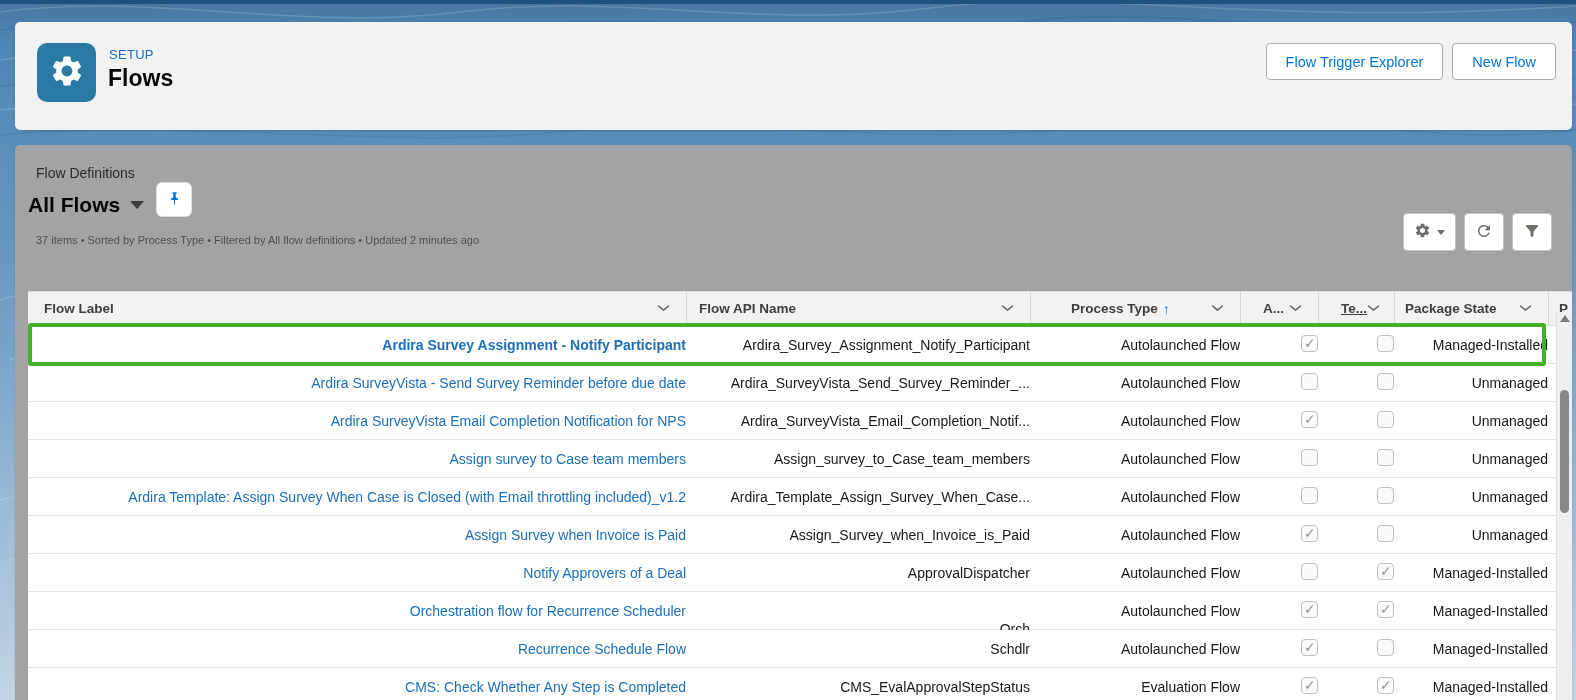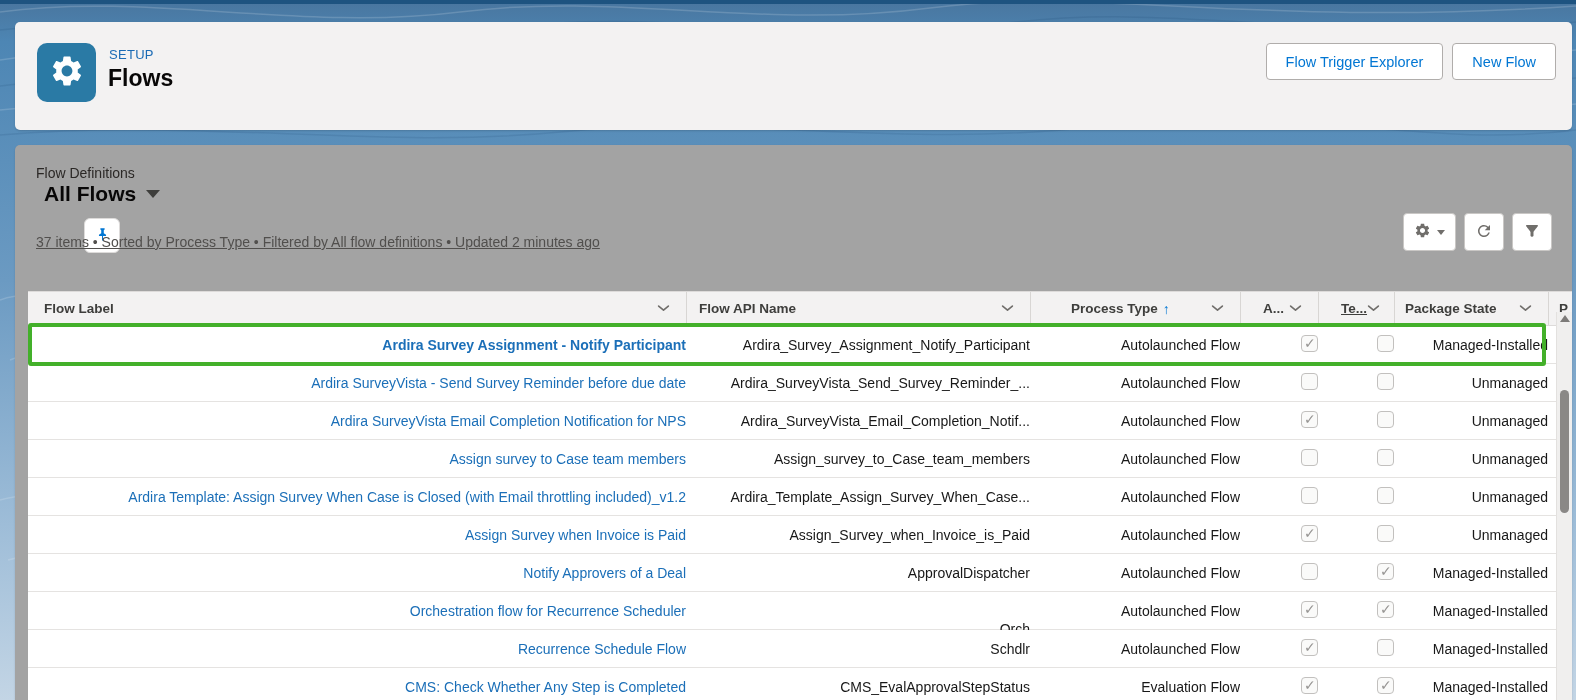--- a/index.html
+++ b/index.html
@@ -32,29 +32,29 @@
     height:37px;padding:0 19px;background:#fff;border:1px solid #b0adab;border-radius:4px;
     color:var(--btn);font-size:14.5px;font-family:inherit;cursor:pointer;display:flex;align-items:center;
   }
 
   
   .content-card{
     position:absolute;left:15px;top:145px;width:1557px;height:555px;
     background:#a3a3a3;border-radius:5px 5px 0 0;overflow:hidden;box-shadow:0 1px 2px rgba(0,0,0,.15);
   }
   .entity-label{position:absolute;left:21px;top:20px;font-size:14px;color:#2b2826;}
-  .view-row{position:absolute;left:29px;top:37px;display:flex;align-items:center;gap:12px;flex-direction:column;}
+  .view-row{position:absolute;left:13px;top:37px;display:flex;align-items:flex-end;gap:12px;}
   .view-selector{display:flex;align-items:center;gap:10px;cursor:pointer;background:none;border:none;font-family:inherit;}
   .view-name{font-size:21px;font-weight:bold;color:#080707;}
   .caret-down{width:0;height:0;border-left:7px solid transparent;border-right:7px solid transparent;border-top:8px solid #3e3e3c;}
   .pin-button{
     width:36px;height:35px;background:#fff;border:1px solid #dddbda;border-radius:6px;
     display:flex;align-items:center;justify-content:center;cursor:pointer;
   }
-  .status-line{position:absolute;left:21px;top:89px;font-size:14px;color:#514f4d;text-decoration:underline;}
+  .status-line{position:absolute;left:21px;top:89px;font-size:11px;color:#514f4d;}
   .list-controls{position:absolute;right:20px;top:68px;display:flex;gap:8px;}
   .icon-button{
     height:38px;background:#fff;border:1px solid #c9c7c5;border-radius:4px;cursor:pointer;
     display:flex;align-items:center;justify-content:center;padding:0 10px;gap:6px;
   }
   .icon-button .mini-caret{width:0;height:0;border-left:4px solid transparent;border-right:4px solid transparent;border-top:5px solid var(--icon);}
 
   
   .table{position:absolute;left:13px;top:146px;width:1544px;text-align:right;}
   .thead{

